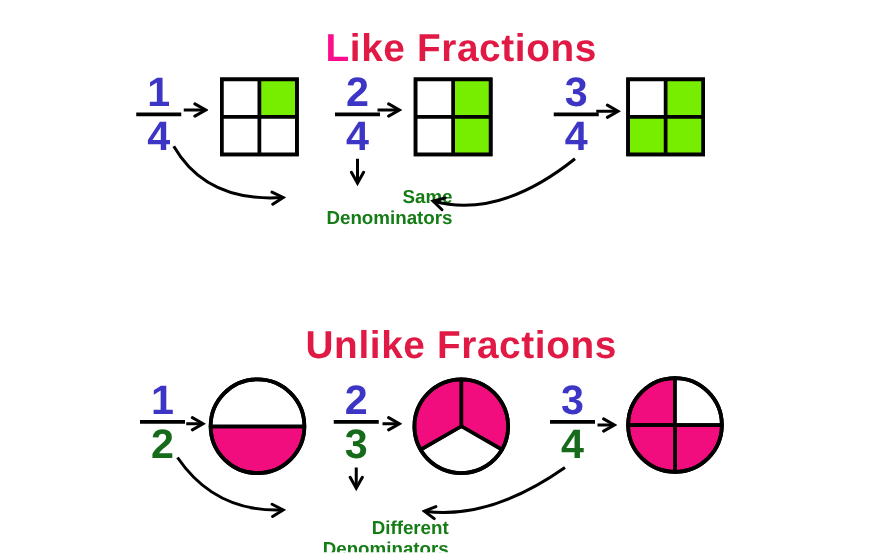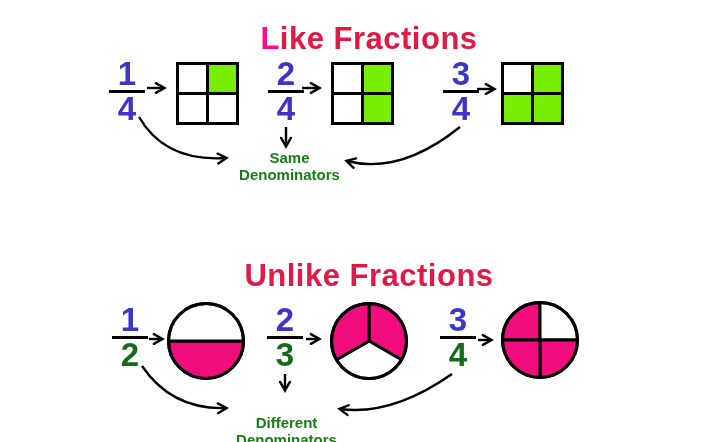--- a/index.html
+++ b/index.html
@@ -24,21 +24,21 @@
   .grid {
     position:absolute; width:57px; height:57px; border:3px solid #000;
     background:#000; display:grid; grid-template-columns:27px 27px;
     grid-template-rows:27px 27px; gap:3px;
   }
   .grid .cell { background:#fff; }
 
   .pie { position:absolute; width:84px; height:84px; }
 
   .note {
-    position:absolute; width:145px; text-align:center;
+    position:absolute; width:145px; text-align:right;
     font-size:15px; font-weight:bold; line-height:17px; color:#167C16;
   }
   .note-like    { left:217px; top:149px; }
   .note-unlike  { left:214px; top:414px; }
 
   .overlay { position:absolute; left:0; top:0; pointer-events:none; }
 </style>
 </head>
 <body>
 

